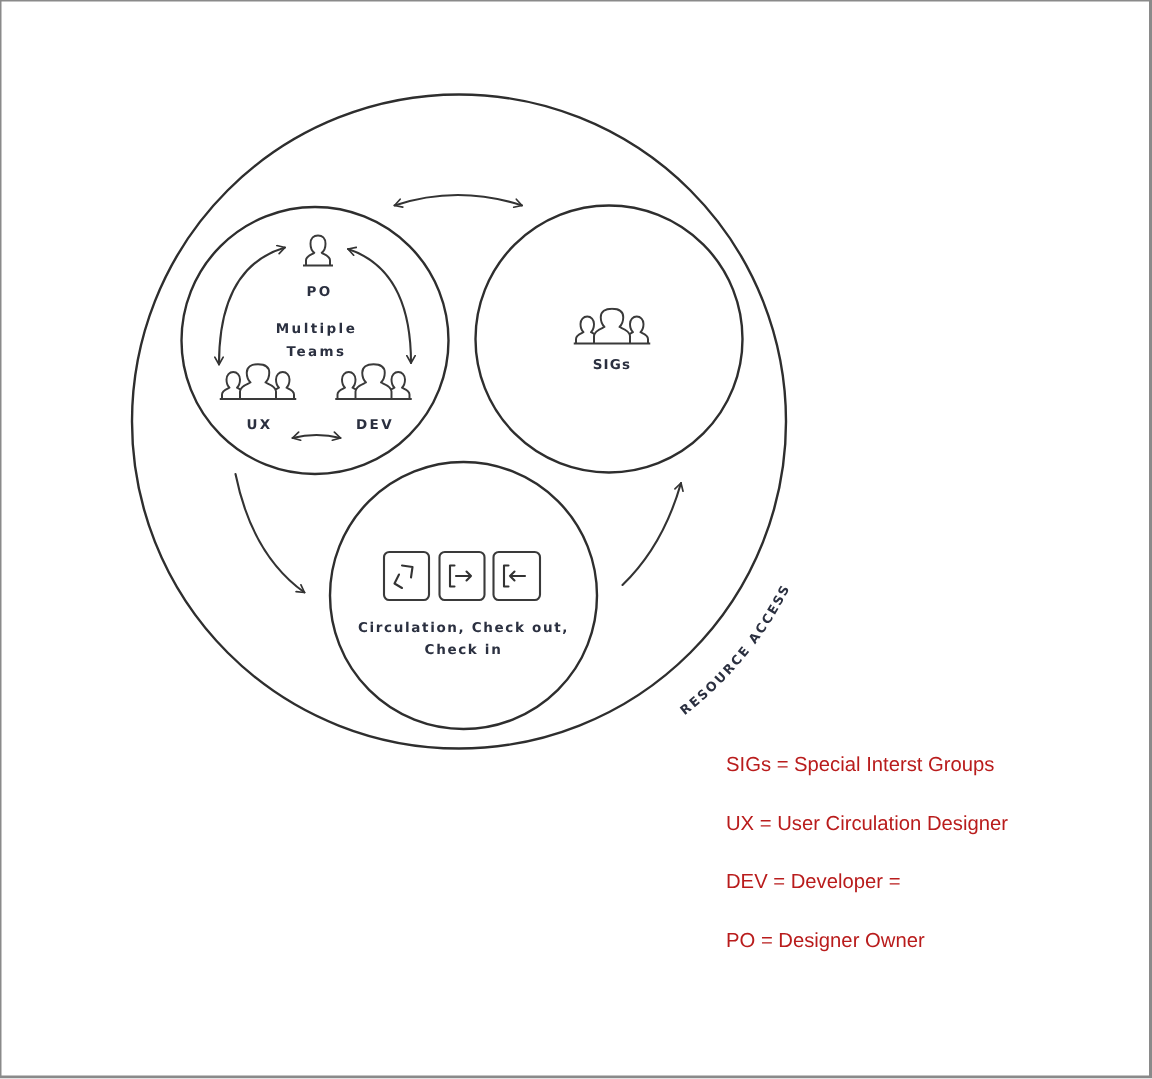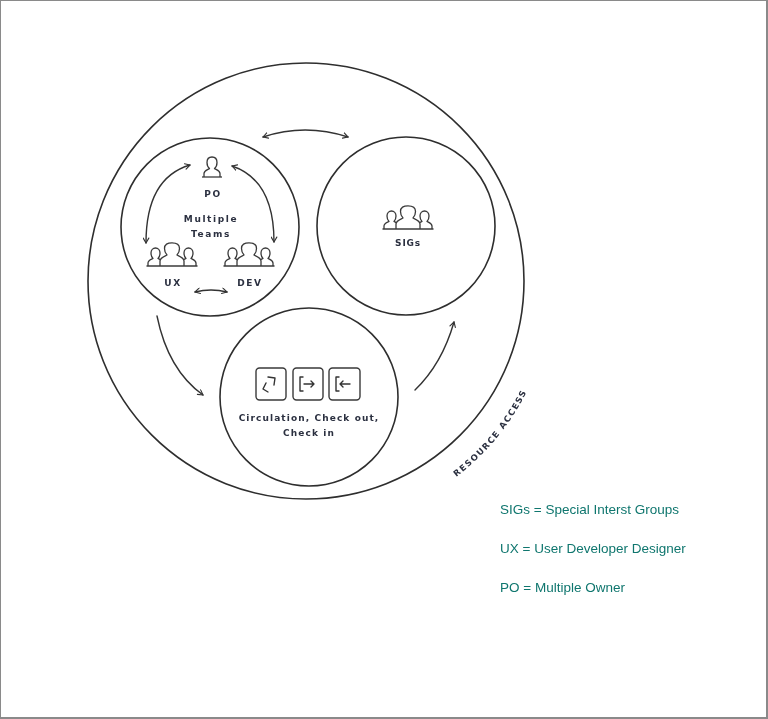--- a/index.html
+++ b/index.html
@@ -32,23 +32,22 @@
       font-size: 8.5px;
       letter-spacing: 1.4px;
       fill: #2b3040;
     }
     #legend {
       position: absolute;
       left: 483px;
       top: 500px;
       font-family: "Liberation Sans", sans-serif;
       font-size: 13.5px;
-      color: #0f766e;
+      color: #b91c1c;
       line-height: 18px;
-      margin-left: 16px;
     }
     .legend-item { margin-bottom: 21px; white-space: nowrap; }
   </style>
 </head>
 <body>
 
 <div id="canvas">
   <svg id="diagram" width="768" height="719" viewBox="0 0 768 719" xmlns="http://www.w3.org/2000/svg">
     <defs>
       <marker id="ah" viewBox="0 0 10 10" refX="8" refY="5" markerWidth="7" markerHeight="7" orient="auto-start-reverse" markerUnits="userSpaceOnUse">
@@ -111,18 +110,19 @@
       <rect x="329" y="368" width="31" height="32" rx="3.5" fill="none" stroke="#3a3a3a" stroke-width="1.4"></rect>
       <path class="ln" d="M 339 377 L 336 377 L 336 391 L 339 391"></path>
       <path class="ln" d="M 350 384 L 340 384 M 343 381 L 340 384 L 343 387"></path>
     </g>
     <text class="dtext" x="309" y="421" style="letter-spacing:1.1px">Circulation, Check out,</text>
     <text class="dtext" x="309" y="436" style="letter-spacing:1.1px">Check in</text>
   </svg>
 
   <div id="legend">
     <div class="legend-item">SIGs = Special Interst Groups</div>
-    <div class="legend-item">UX = User Developer Designer</div>
+    <div class="legend-item">UX = User Circulation Designer</div>
     <div class="legend-item">
+      <div>DEV = Developer =</div>
     </div>
-    <div class="legend-item">PO = Multiple Owner</div>
+    <div class="legend-item">PO = Designer Owner</div>
   </div>
 </div>
 
 </body></html>

